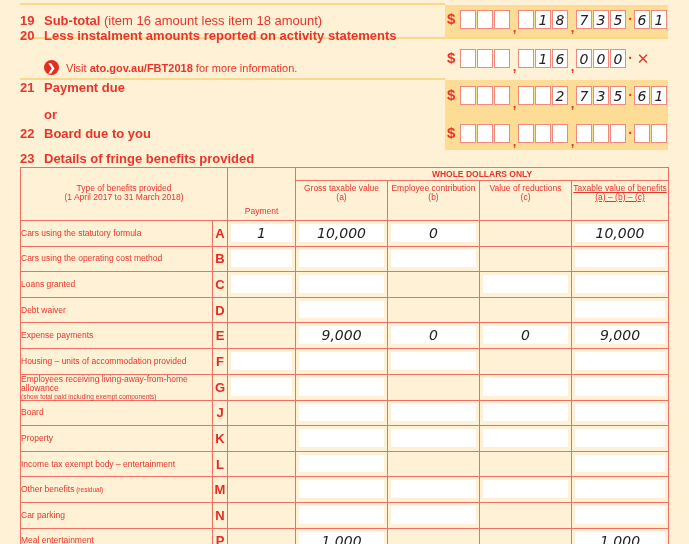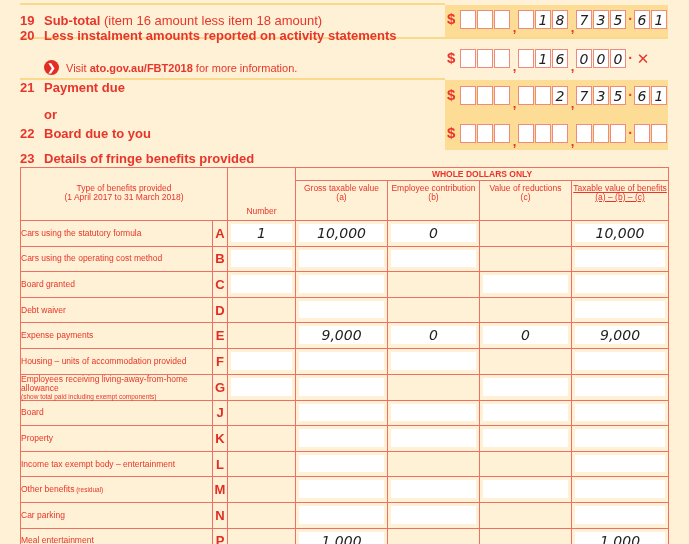--- a/index.html
+++ b/index.html
@@ -154,21 +154,21 @@
       <col style="width:92px">
       <col style="width:92px">
       <col style="width:97px">
   </colgroup>
   <thead>
     <tr>
       <th colspan="2" rowspan="2" style="vertical-align:bottom;">
         <span>Type of benefits provided</span><br>
         <span>(1 April 2017 to 31 March 2018)</span>
       </th>
-      <th rowspan="2" style="vertical-align:bottom;padding-bottom:4px;">Number</th>
+      <th rowspan="2" style="vertical-align:bottom;padding-bottom:4px;">Payment</th>
       <th colspan="4" class="wdo">WHOLE DOLLARS ONLY</th>
     </tr>
     <tr style="height:25px;">
       <th style="vertical-align:top;padding-top:3px;"><span>Gross taxable value</span><br><span>(a)</span></th>
       <th style="vertical-align:top;padding-top:3px;"><span>Employee contribution</span><br><span>(b)</span></th>
       <th style="vertical-align:top;padding-top:3px;"><span>Value of reductions</span><br><span>(c)</span></th>
       <th style="vertical-align:top;padding-top:3px;text-decoration:underline;"><span>Taxable value of benefits</span><br><span>(a) – (b) – (c)</span></th>
     </tr>
   </thead>
   <tbody id="tbody">
@@ -200,21 +200,21 @@
         </td>
         <td class="cell">
           <div class="field"></div>
         </td>
         <td class="cell"></td>
         <td class="cell">
           <div class="field"></div>
         </td>
       </tr>
       <tr>
-        <td class="desc"><span>Board granted</span></td>
+        <td class="desc"><span>Loans granted</span></td>
         <td class="letter">C</td>
         <td class="cell">
           <div class="field"></div>
         </td>
         <td class="cell">
           <div class="field"></div>
         </td>
         <td class="cell"></td>
         <td class="cell">
           <div class="field"></div>

